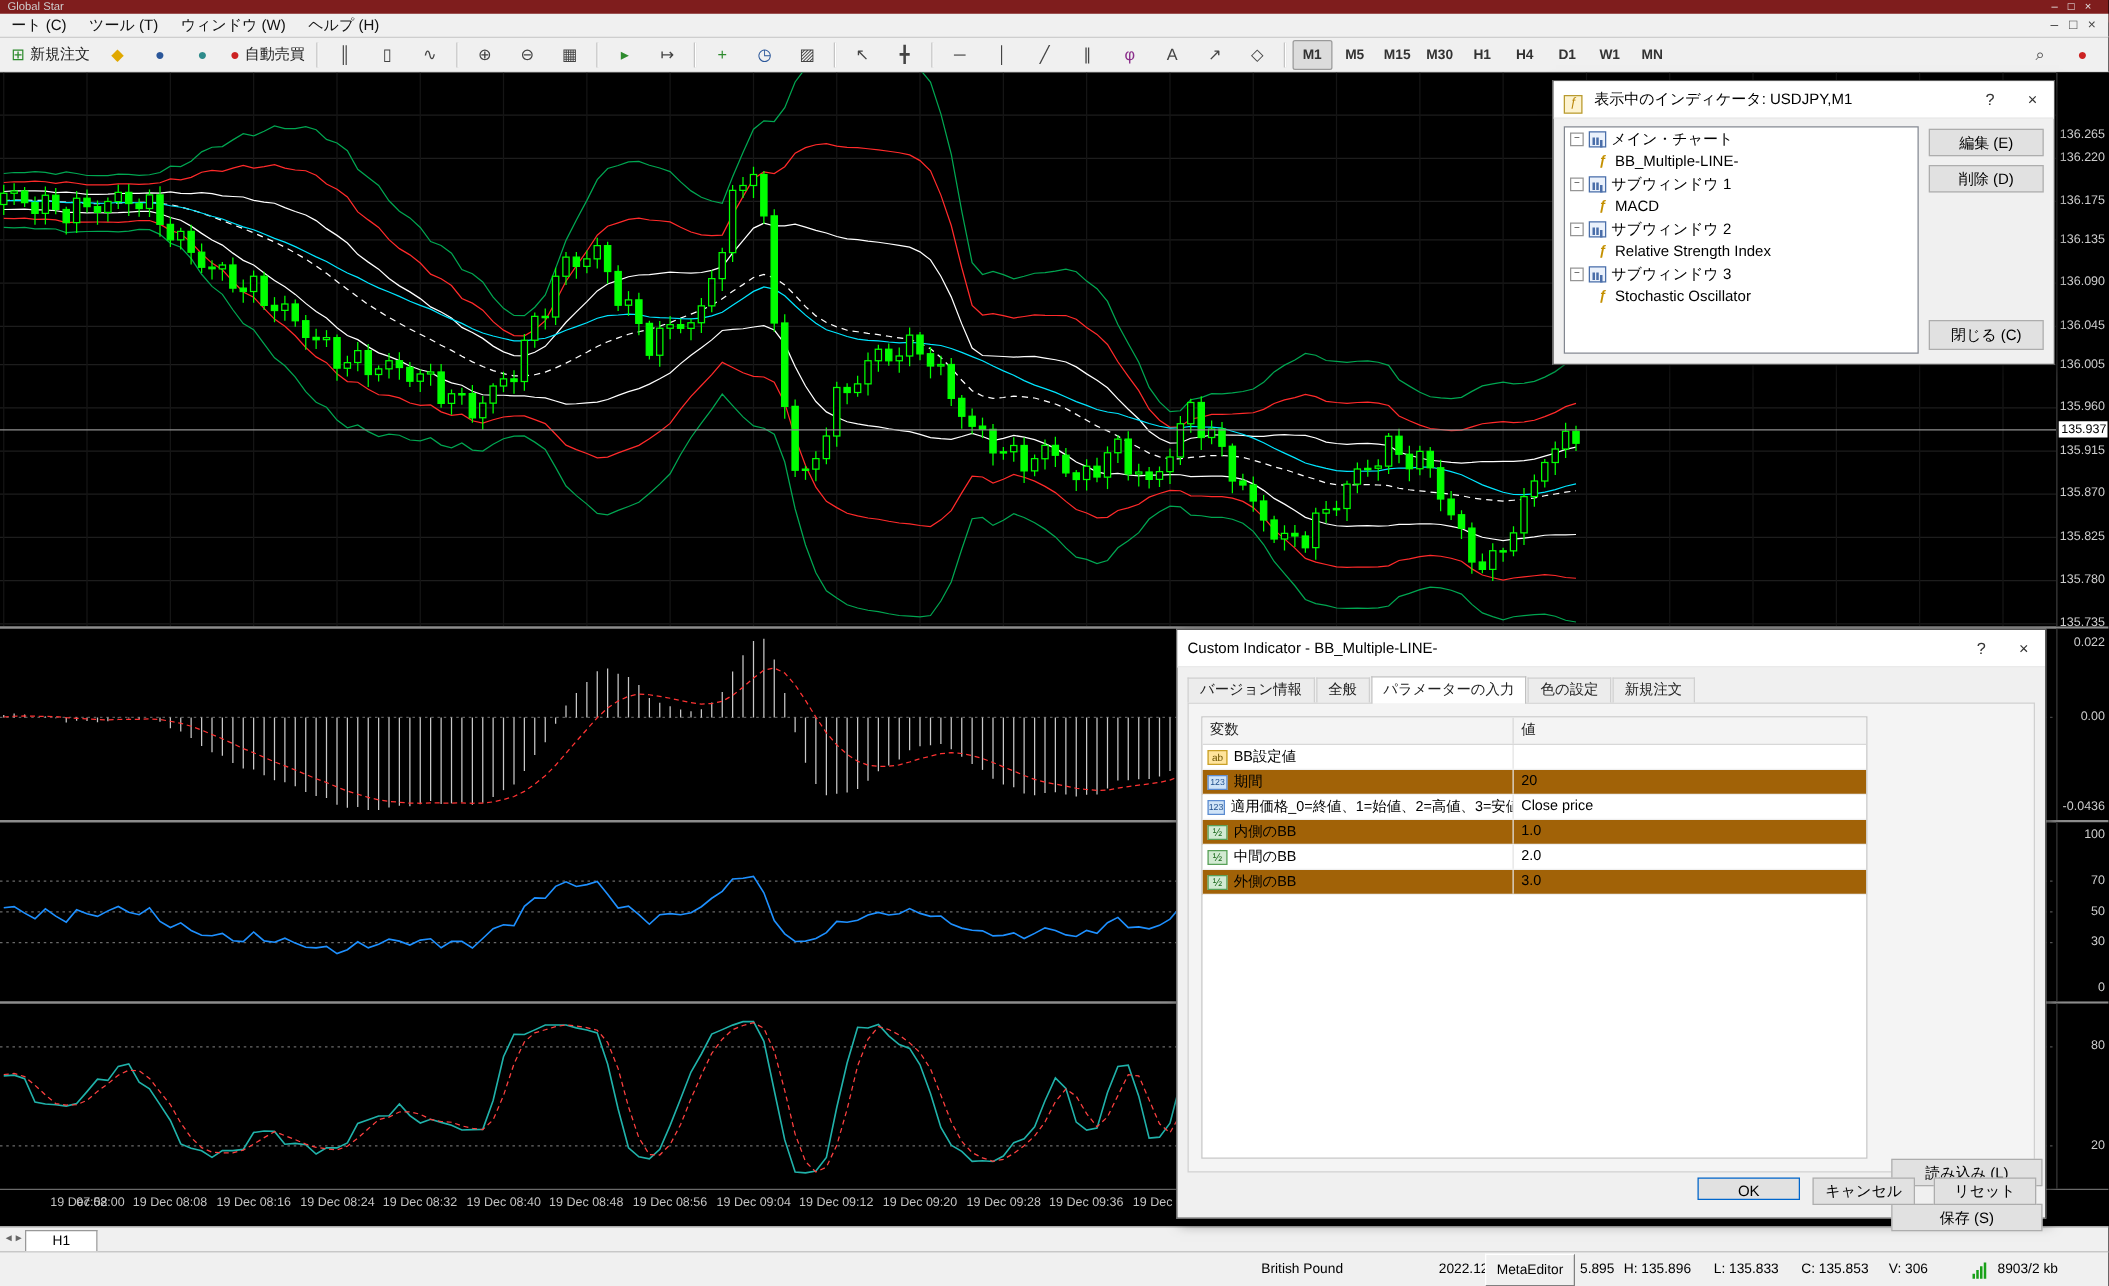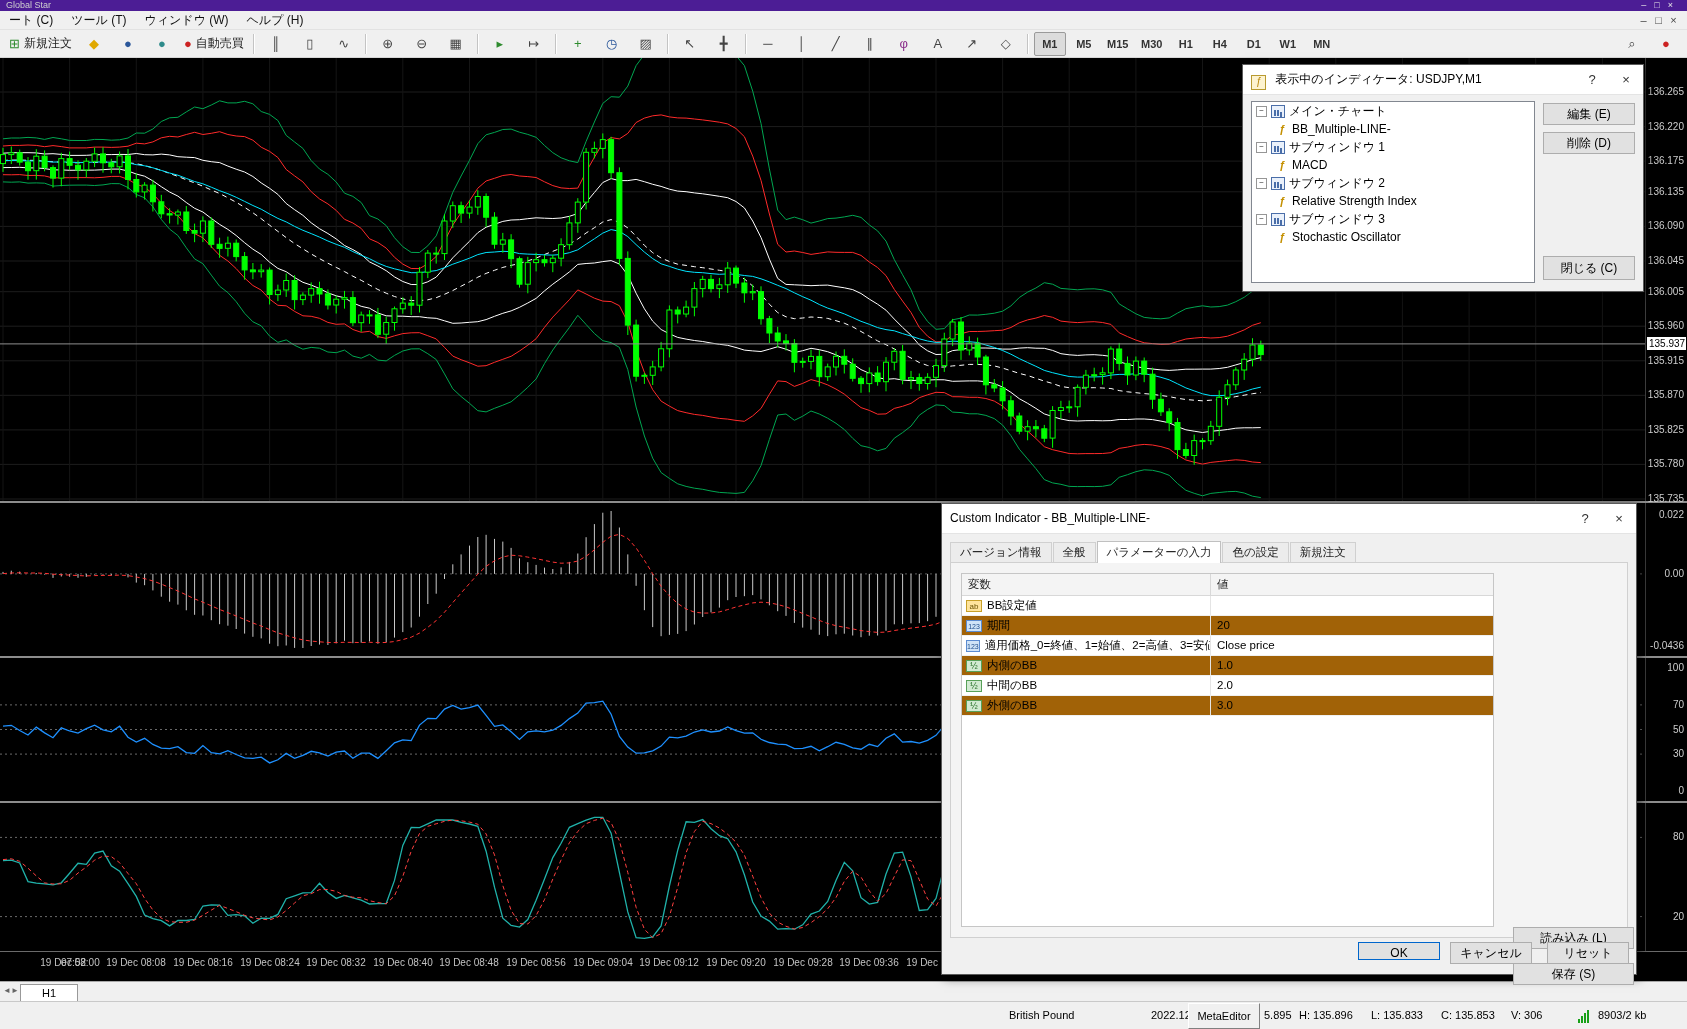--- a/index.html
+++ b/index.html
@@ -1,19 +1,19 @@
 <!DOCTYPE html>
 <html><head>
 <meta charset="utf-8">
 <style>
   html,body{margin:0;padding:0;overflow:hidden;background:#000;}
   #app{position:relative;width:1687px;height:1029px;font-family:"Liberation Sans",sans-serif;background:#000;overflow:hidden;}
 
   
-  #titlebar{position:absolute;left:0;top:0;width:100%;height:18px;background:#4c1d95;color:#cfcfcf;font-size:9px;line-height:11px;padding-left:6px;box-sizing:border-box;}
+  #titlebar{position:absolute;left:0;top:0;width:100%;height:18px;background:#7f1d1d;color:#cfcfcf;font-size:9px;line-height:11px;padding-left:6px;box-sizing:border-box;}
   #titlebar .win-controls{position:absolute;right:6px;top:0;color:#e8e8e8;font-size:9px;letter-spacing:8px;}
   #menubar{position:absolute;left:0;top:11px;width:100%;height:19px;background:#f0f0f0;display:flex;align-items:center;box-sizing:border-box;border-bottom:1px solid #e2e2e2;}
   .menu-item{padding:0 9px;font-size:12px;color:#111;line-height:19px;}
   #mdi-controls{position:absolute;right:6px;top:11px;height:19px;color:#444;font-size:11px;line-height:19px;}
   #mdi-controls span{display:inline-block;width:15px;text-align:center;}
   #toolbar{position:absolute;left:0;top:30px;width:100%;height:28px;background:#f0f0f0;display:flex;align-items:center;padding:0 4px;box-sizing:border-box;border-bottom:1px solid #d6d6d6;}
   .tbtn{height:22px;min-width:24px;display:flex;align-items:center;justify-content:center;margin:0 1px;border:1px solid transparent;border-radius:2px;font-size:13px;padding:0 3px;}
   .tbtn.active{background:#dcdcdc;border-color:#9a9a9a;}
   .tbicon{font-size:13px;line-height:13px;}
   .tblabel{font-size:12px;color:#222;margin-left:4px;white-space:nowrap;}
@@ -762,21 +762,21 @@
     <svg id="svg-stoch" class="pane-svg" width="1645" height="148">
         <line x1="0" x2="1645" y1="34.4" y2="34.4" stroke="#6a6a6a" stroke-dasharray="2 3"></line>
         <line x1="0" x2="1645" y1="113.6" y2="113.6" stroke="#6a6a6a" stroke-dasharray="2 3"></line>
         <path d="M3.0 57.7L11.3 57.1L19.7 60.0L28.0 78.6L36.3 80.2L44.6 80.8L53.0 81.9L61.3 79.8L69.6 70.3L78.0 60.3L86.3 61.3L94.6 50.1L103.0 48.1L111.3 62.8L119.6 68.1L128.0 80.7L136.3 93.4L144.6 112.1L152.9 115.6L161.3 117.6L169.6 122.9L177.9 117.4L186.3 117.5L194.6 116.5L202.9 103.0L211.3 101.8L219.6 102.1L227.9 112.4L236.2 111.7L244.6 112.8L252.9 120.2L261.2 115.2L269.6 115.3L277.9 111.4L286.2 95.7L294.6 92.8L302.9 89.8L311.2 89.6L319.5 80.2L327.9 89.5L336.2 95.4L344.5 92.4L352.9 94.9L361.2 97.2L369.5 101.0L377.9 100.7L386.2 100.5L394.5 77.4L402.8 42.4L411.2 24.4L419.5 24.6L427.8 20.9L436.2 17.0L444.5 17.0L452.8 17.0L461.1 19.3L469.5 21.0L477.8 23.3L486.1 48.2L494.5 84.2L502.8 115.2L511.1 122.4L519.5 124.1L527.8 116.5L536.1 97.3L544.5 76.0L552.8 54.6L561.1 40.2L569.4 24.3L577.8 20.7L586.1 17.1L594.4 14.3L602.8 14.3L611.1 30.1L619.4 69.4L627.8 108.9L636.1 134.6L644.4 135.3L652.7 133.8L661.1 122.9L669.4 83.0L677.7 47.4L686.1 18.8L694.4 19.4L702.7 16.6L711.0 25.7L719.4 32.7L727.7 35.7L736.0 48.8L744.4 71.8L752.7 99.0L761.0 113.1L769.4 118.1L777.7 126.1L786.0 125.6L794.4 126.2L802.7 121.8L811.0 111.1L819.3 108.0L827.7 98.4L836.0 77.6L844.3 59.3L852.7 67.8L861.0 94.7L869.3 101.1L877.6 99.5L886.0 71.0L894.3 50.1L902.6 49.1L911.0 73.9L919.3 107.5L927.6 106.7L936.0 95.5L944.3 63.6L952.6 34.5L961.0 34.7L969.3 46.4L977.6 76.5L985.9 95.0L994.3 118.9L1002.6 125.6L1010.9 126.5L1019.3 128.4L1027.6 123.8L1035.9 119.9L1044.3 117.8L1052.6 88.2L1060.9 59.1L1069.2 24.8L1077.6 22.1L1085.9 18.7L1094.2 19.0L1102.6 21.9L1110.9 20.5L1119.2 31.9L1127.5 60.6L1135.9 78.1L1144.2 93.5L1152.5 97.5L1160.9 119.3L1169.2 125.4L1177.5 127.8L1185.9 129.3L1194.2 119.6L1202.5 105.0L1210.8 70.5L1219.2 45.4L1227.5 22.8L1235.8 16.4L1244.2 15.2L1252.5 15.5L1260.8 24.8" fill="none" stroke="#20b2aa" stroke-width="1.3"></path>
         <path d="M3.0 56.6L11.3 55.8L19.7 58.3L28.0 65.2L36.3 72.9L44.6 79.9L53.0 81.0L61.3 80.8L69.6 77.3L78.0 70.1L86.3 64.0L94.6 57.2L103.0 53.1L111.3 53.6L119.6 59.7L128.0 70.5L136.3 80.7L144.6 95.4L152.9 107.0L161.3 115.1L169.6 118.7L177.9 119.3L186.3 119.3L194.6 117.1L202.9 112.3L211.3 107.1L219.6 102.3L227.9 105.5L236.2 108.7L244.6 112.3L252.9 114.9L261.2 116.1L269.6 116.9L277.9 114.0L286.2 107.5L294.6 100.0L302.9 92.8L311.2 90.7L319.5 86.6L327.9 86.5L336.2 88.4L344.5 92.5L352.9 94.2L361.2 94.8L369.5 97.7L377.9 99.6L386.2 100.7L394.5 92.9L402.8 73.4L411.2 48.1L419.5 30.5L427.8 23.3L436.2 20.8L444.5 18.3L452.8 17.0L461.1 17.8L469.5 19.1L477.8 21.2L486.1 30.9L494.5 51.9L502.8 82.5L511.1 107.3L519.5 120.6L527.8 121.0L536.1 112.6L544.5 96.6L552.8 76.0L561.1 56.9L569.4 39.7L577.8 28.4L586.1 20.7L594.4 17.4L602.8 15.2L611.1 19.6L619.4 37.9L627.8 69.5L636.1 104.3L644.4 126.3L652.7 134.6L661.1 130.7L669.4 113.3L677.7 84.4L686.1 49.7L694.4 28.5L702.7 18.3L711.0 20.6L719.4 25.0L727.7 31.3L736.0 39.1L744.4 52.1L752.7 73.2L761.0 94.6L769.4 110.1L777.7 119.1L786.0 123.3L794.4 126.0L802.7 124.5L811.0 119.7L819.3 113.6L827.7 105.8L836.0 94.6L844.3 78.4L852.7 68.2L861.0 74.0L869.3 87.9L877.6 98.4L886.0 90.5L894.3 73.5L902.6 56.8L911.0 57.7L919.3 76.9L927.6 96.0L936.0 103.2L944.3 88.6L952.6 64.5L961.0 44.3L969.3 38.5L977.6 52.5L985.9 72.6L994.3 96.8L1002.6 113.2L1010.9 123.7L1019.3 126.8L1027.6 126.2L1035.9 124.0L1044.3 120.5L1052.6 108.6L1060.9 88.3L1069.2 57.4L1077.6 35.3L1085.9 21.9L1094.2 19.9L1102.6 19.9L1110.9 20.5L1119.2 24.8L1127.5 37.7L1135.9 56.9L1144.2 77.4L1152.5 89.7L1160.9 103.4L1169.2 114.0L1177.5 124.2L1185.9 127.5L1194.2 125.6L1202.5 118.0L1210.8 98.4L1219.2 73.6L1227.5 46.2L1235.8 28.2L1244.2 18.1L1252.5 15.7L1260.8 18.5" fill="none" stroke="#ff4040" stroke-width="1" stroke-dasharray="4 3"></path>
       </svg>
     <div id="split1" class="splitter"></div>
     <div id="split2" class="splitter"></div>
     <div id="split3" class="splitter"></div>
     <div id="price-axis">
-        <span class="atick" style="top: 28px;">136.265</span>
+        <span class="atick" style="top: 44px;">136.265</span>
         <span class="atick" style="top: 63px;">136.220</span>
         <span class="atick" style="top: 97px;">136.175</span>
         <span class="atick" style="top: 128px;">136.135</span>
         <span class="atick" style="top: 162px;">136.090</span>
         <span class="atick" style="top: 197px;">136.045</span>
         <span class="atick" style="top: 228px;">136.005</span>
         <span class="atick" style="top: 262px;">135.960</span>
         <span class="atick" style="top: 297px;">135.915</span>
         <span class="atick" style="top: 331px;">135.870</span>
         <span class="atick" style="top: 366px;">135.825</span>

